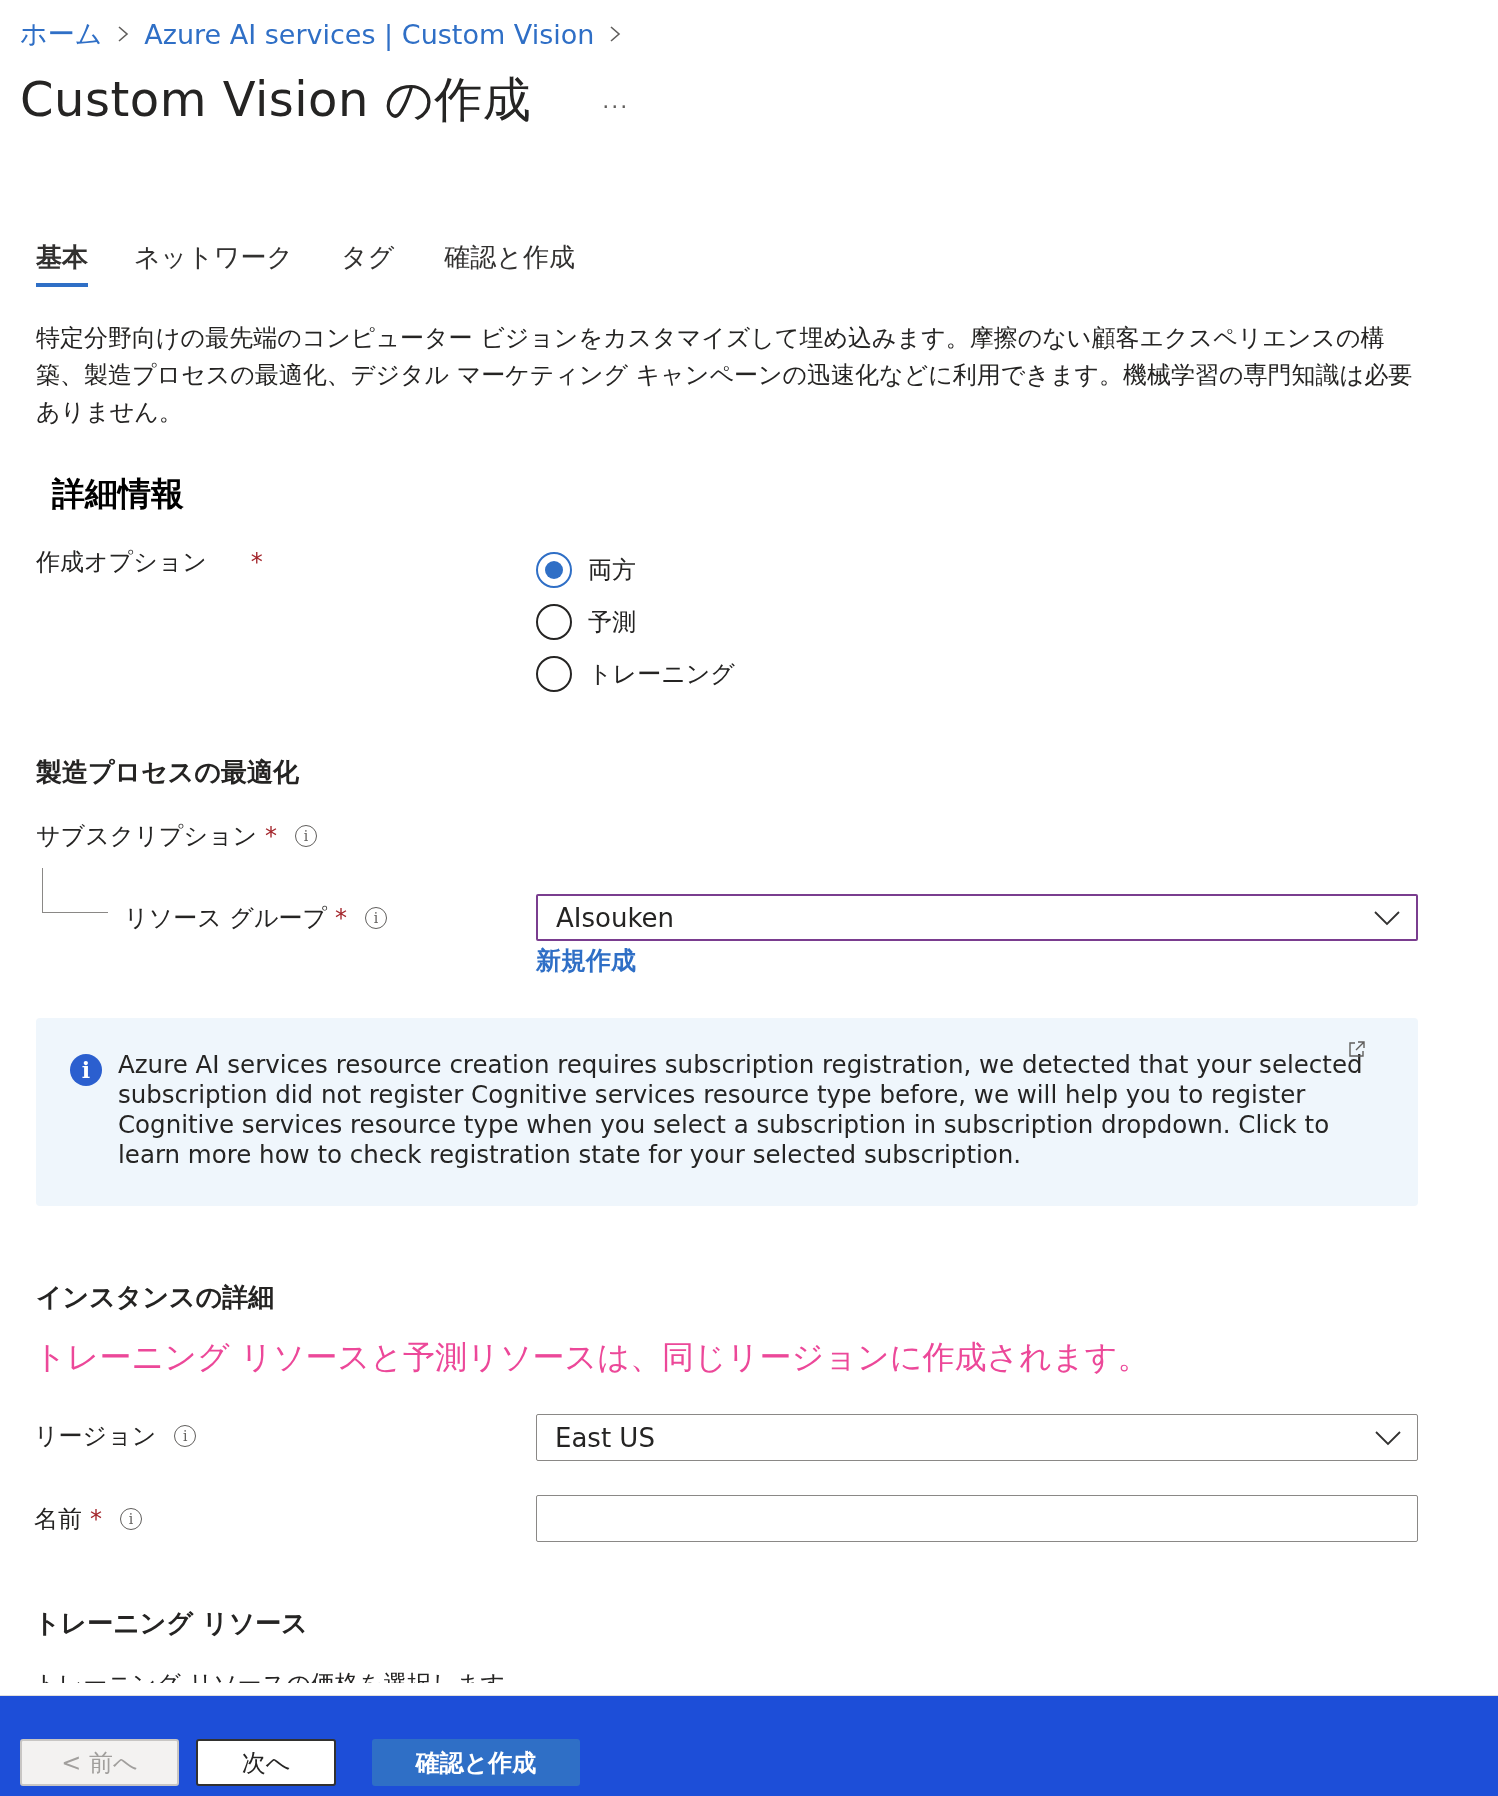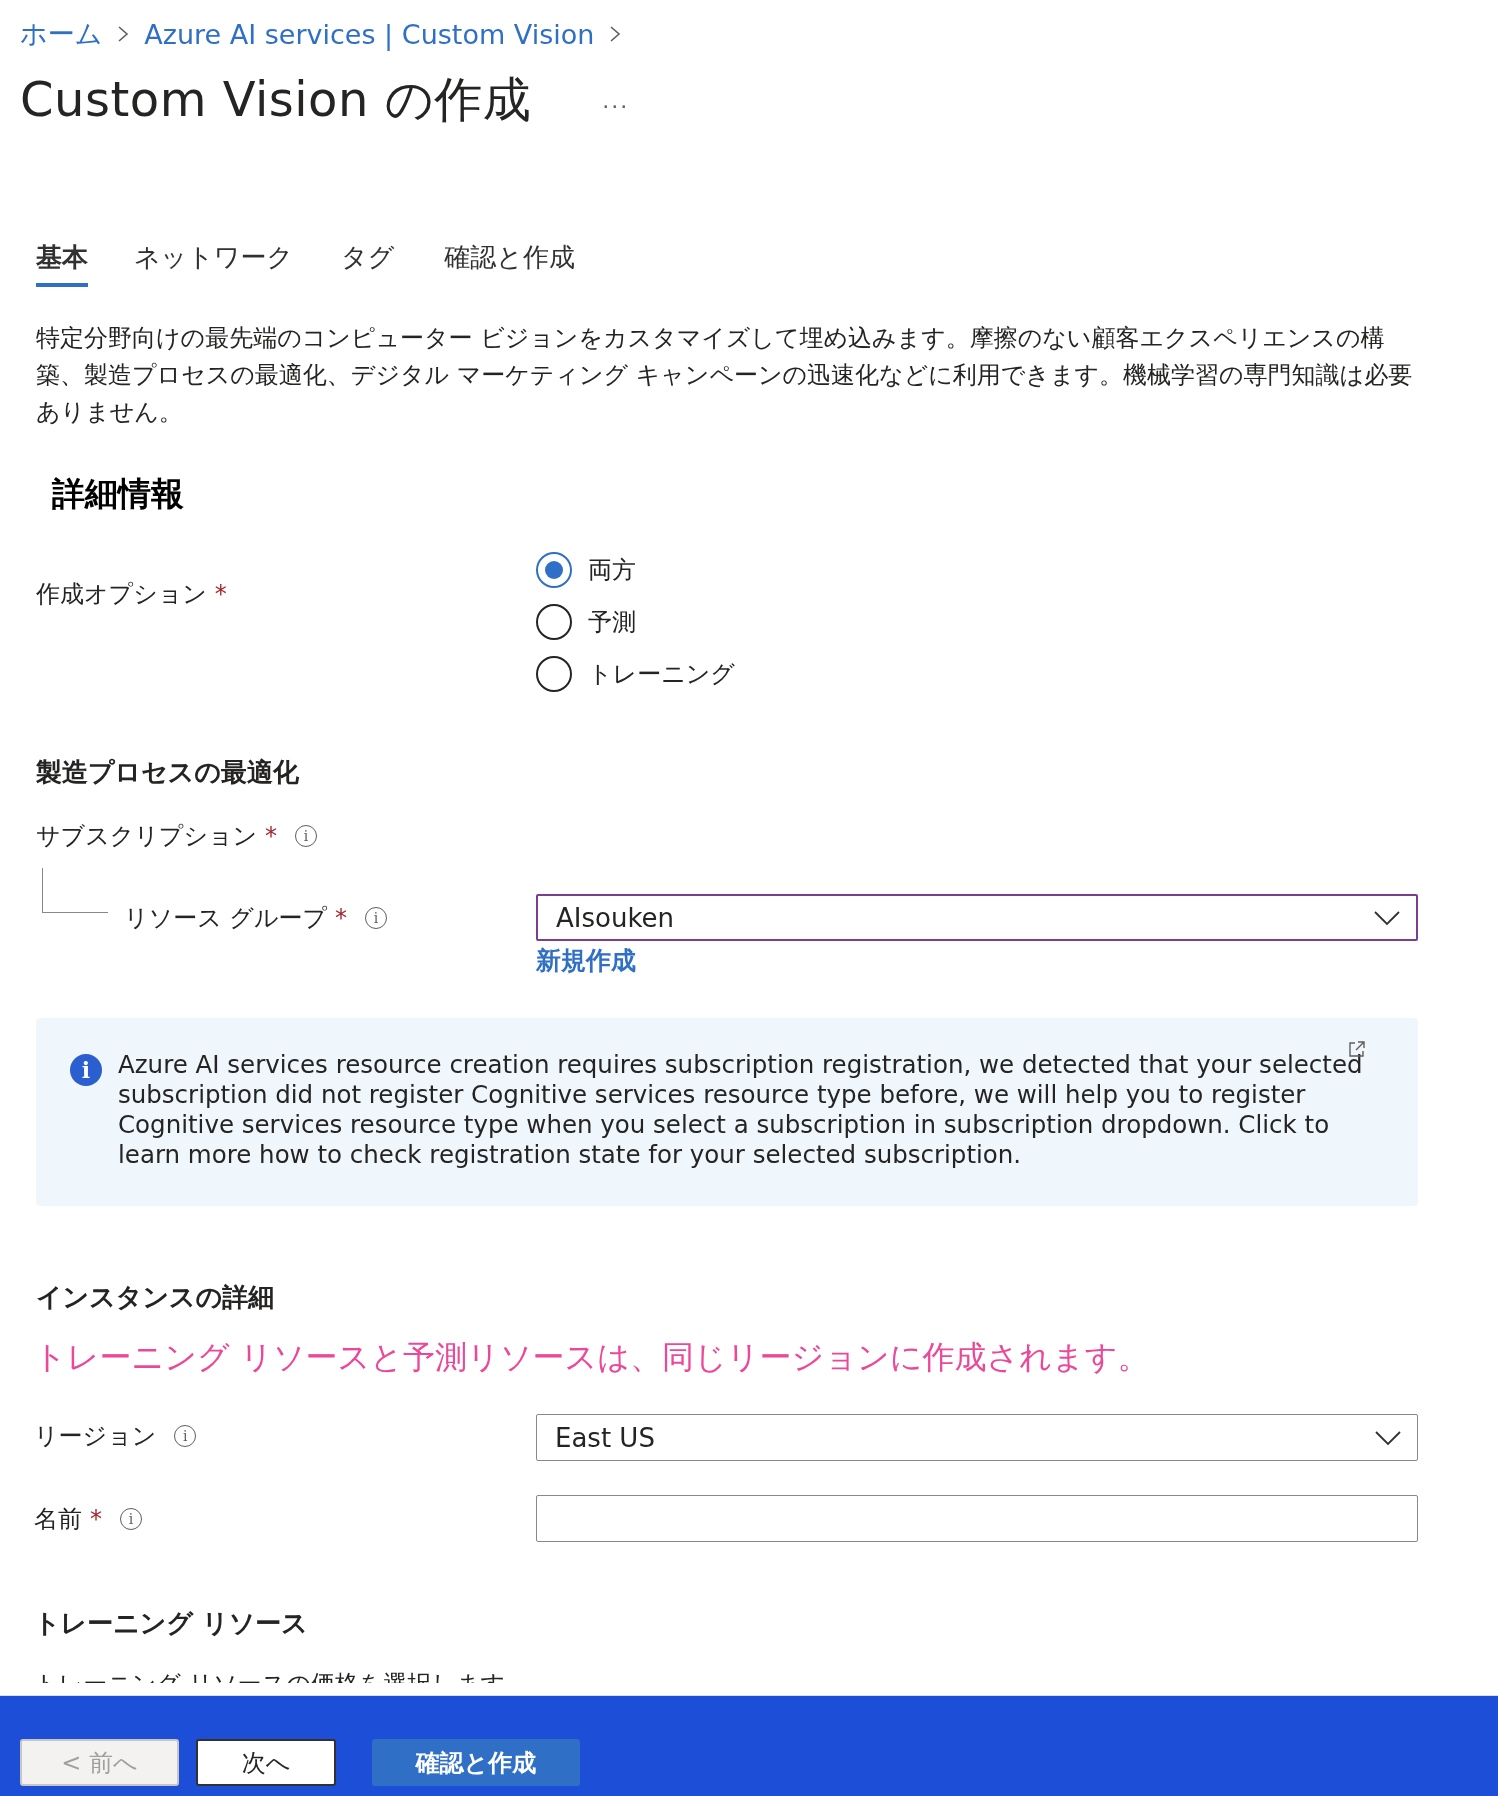--- a/index.html
+++ b/index.html
@@ -103,21 +103,21 @@
   <div class="tabs">
     <div class="tab active">基本</div>
     <div class="tab">ネットワーク</div>
     <div class="tab">タグ</div>
     <div class="tab">確認と作成</div>
   </div>
 
   <p class="desc">特定分野向けの最先端のコンピューター ビジョンをカスタマイズして埋め込みます。摩擦のない顧客エクスペリエンスの構築、製造プロセスの最適化、デジタル マーケティング キャンペーンの迅速化などに利用できます。機械学習の専門知識は必要ありません。</p>
   <a class="learn-more">詳細情報</a>
 
-  <div class="label" style="left:36px; top:578px;">
+  <div class="label" style="left:36px; top:546px;gap:36px;">
     <span>作成オプション</span>
     <span class="req">*</span>
   </div>
   <div class="radio-group">
     <div class="radio checked">
       <span class="circle"></span>
       <span class="rlabel">両方</span>
     </div>
     <div class="radio">
       <span class="circle"></span>

